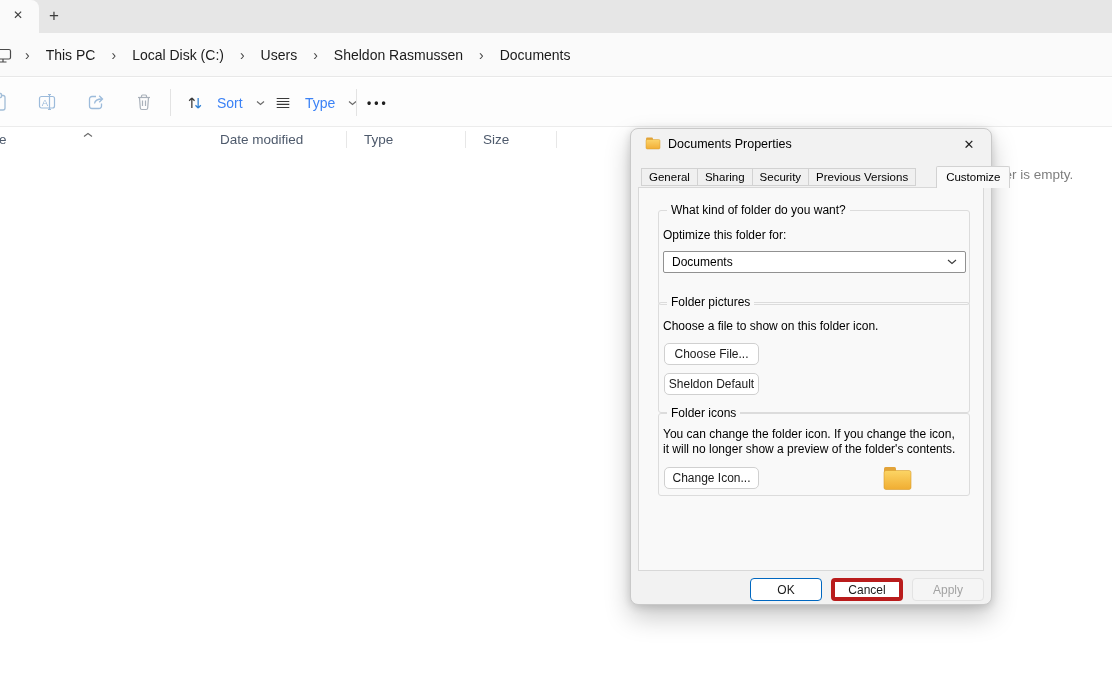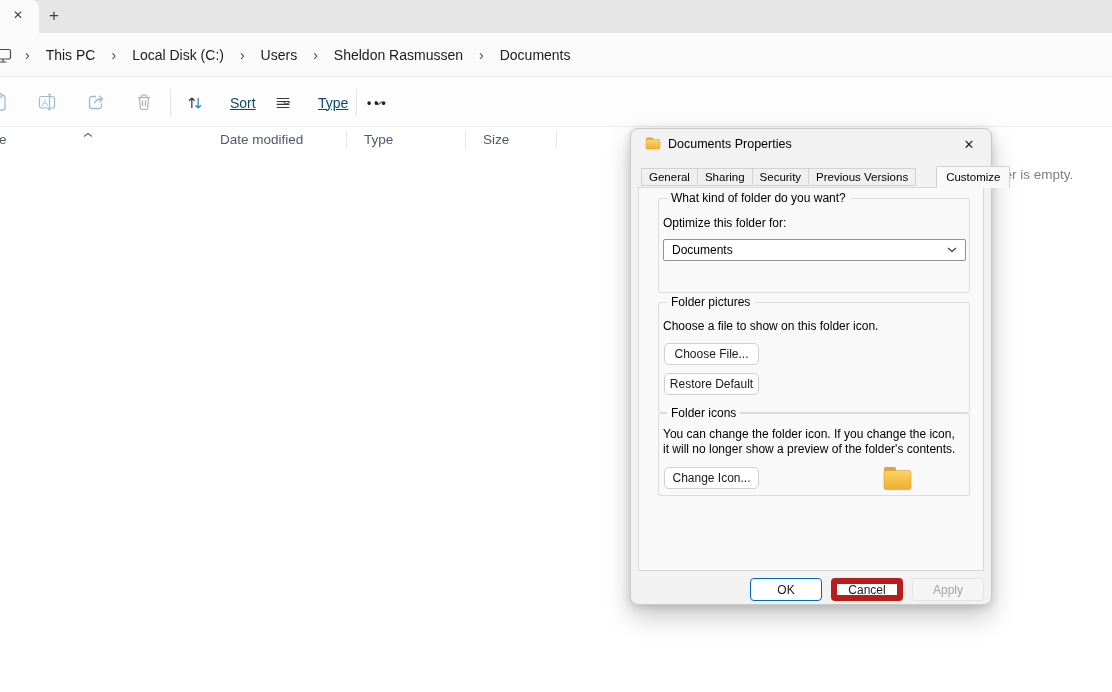--- a/index.html
+++ b/index.html
@@ -21,22 +21,22 @@
               font-size:14px; color:#1b1b1b; }
   .pc-icon { margin-left:-6px; flex:0 0 auto; display:flex; }
   .crumb-sep { padding:0 13px; color:#474747; font-size:14px; }
   .crumb { padding:0 3px; white-space:nowrap; }
 
   
   .toolbar { position:absolute; left:0; top:78px; width:100%; height:49px; background:#fdfdfd;
              border-bottom:1px solid #ececec; }
   .tb-icon { position:absolute; top:14px; width:20px; height:20px; }
   .tb-sep { position:absolute; top:11px; width:1px; height:27px; background:#e3e3e3; }
-  .tb-btn { position:absolute; top:10px; height:29px; display:flex; align-items:center; gap:26px;
-            font-size:14px; color:#0c4a6e; padding:0 4px; border-radius:4px;text-decoration:underline; }
+  .tb-btn { position:absolute; top:10px; height:29px; display:flex; align-items:center; gap:13px;
+            font-size:14px; color:#3b82f6; padding:0 4px; border-radius:4px; }
   .more-btn { position:absolute; top:10px; height:29px; display:flex; align-items:center;
               font-size:12px; font-weight:bold; letter-spacing:3px; color:#1f1f1f; }
 
   
   .headers { position:absolute; left:0; top:128px; width:100%; height:24px; background:#fff;
              font-size:13.5px; color:#4e5a6c; }
   .hdr { position:absolute; top:4px; white-space:nowrap; }
   .hdr-caret { position:absolute; left:83px; top:-2px; }
   .hdr-sep { position:absolute; top:3px; width:1px; height:17px; background:#e7e7e7; }
 
@@ -57,40 +57,40 @@
              border:1px solid #d2d2d2; margin-left:-1px; font-size:11.5px; white-space:nowrap; }
   .dlg-tab:first-child { margin-left:0; }
   .dlg-tab.active { height:22px; line-height:21px; background:#f9f9f9; border-bottom:none;
                     margin-bottom:-1px; z-index:3; position:relative; border-radius:2px 2px 0 0;
                     padding:0 9px;margin-left:20px; }
 
   .dlg-panel { position:absolute; left:7px; top:58px; width:346px; height:384px; background:#f9f9f9;
                border:1px solid #d8d8d8; }
 
   .group { position:absolute; left:27px; width:312px; border:1px solid #dcdcdc; border-radius:3px; }
-  .g1 { top:69px;  height:95px;padding-left:31px; }
+  .g1 { top:81px;  height:95px;padding-left:31px; }
   .g2 { top:173px; height:111px; }
   .g3 { top:284px; height:83px; }
   .legend { position:absolute; top:-8px; left:8px; background:#f9f9f9; padding:0 4px;
             font-size:12px; white-space:nowrap; }
   .g-text { position:absolute; left:4px; font-size:12px; color:#000; }
 
   .dropdown { position:absolute; left:4px; top:40px; width:303px; height:22px; background:#fff;
               border:1px solid #919191; border-radius:2px; display:flex; align-items:center;
               justify-content:space-between; padding:0 8px; font-size:12px; }
   .checkbox-row { position:absolute; left:4px; top:70px; display:flex; align-items:center; gap:7px; }
   .checkbox { width:13px; height:13px; background:#fff; border:1px solid #8b8b8b; border-radius:2px; }
 
   .win-btn { position:absolute; width:95px; height:22px; background:#fff; border:1px solid #d0d0d0;
              border-radius:5px; display:flex; align-items:center; justify-content:center;
              font-size:12px; color:#1a1a1a; }
   .big-folder { position:absolute; left:223px; top:50px; }
 
   .foot-btn { position:absolute; top:449px; width:72px; height:23px; background:#fff;
-              border:6px solid #b91c1c; border-radius:4px; display:flex; align-items:center;
+              border:4px solid #b91c1c; border-radius:4px; display:flex; align-items:center;
               justify-content:center; font-size:12px; color:#1a1a1a; }
   .ok-btn { left:119px; border:1.5px solid #0067c0; }
   .cancel-btn { left:200px; }
   .apply-btn { left:281px; background:#f5f5f5; border:1px solid #e3e3e3; color:#a3a3a3; }
 </style>
 </head>
 <body>
 
 <div id="app">
 
@@ -240,21 +240,21 @@
               <path d="M1 1 L5 4.5 L9 1"></path>
             </svg>
         </span>
       </div>
     </div>
 
     <div class="group g2">
       <span class="legend">Folder pictures</span>
       <span class="g-text" style="top:16px;">Choose a file to show on this folder icon.</span>
       <div class="win-btn" style="left:5px; top:40px;">Choose File...</div>
-      <div class="win-btn" style="left:5px; top:70px;">Restore Default</div>
+      <div class="win-btn" style="left:5px; top:70px;">Sheldon Default</div>
     </div>
 
     <div class="group g3">
       <span class="legend">Folder icons</span>
       <span class="g-text" style="top:13px; width:298px; line-height:15px;">You can change the folder icon. If you change the icon, it will no longer show a preview of the folder's contents.</span>
       <div class="win-btn" style="left:5px; top:53px;">Change Icon...</div>
       <span class="big-folder">
         <svg width="31" height="28" viewBox="0 0 31 28">
           <defs>
               <linearGradient id="fgBig" x1="0" y1="0" x2="0" y2="1">

